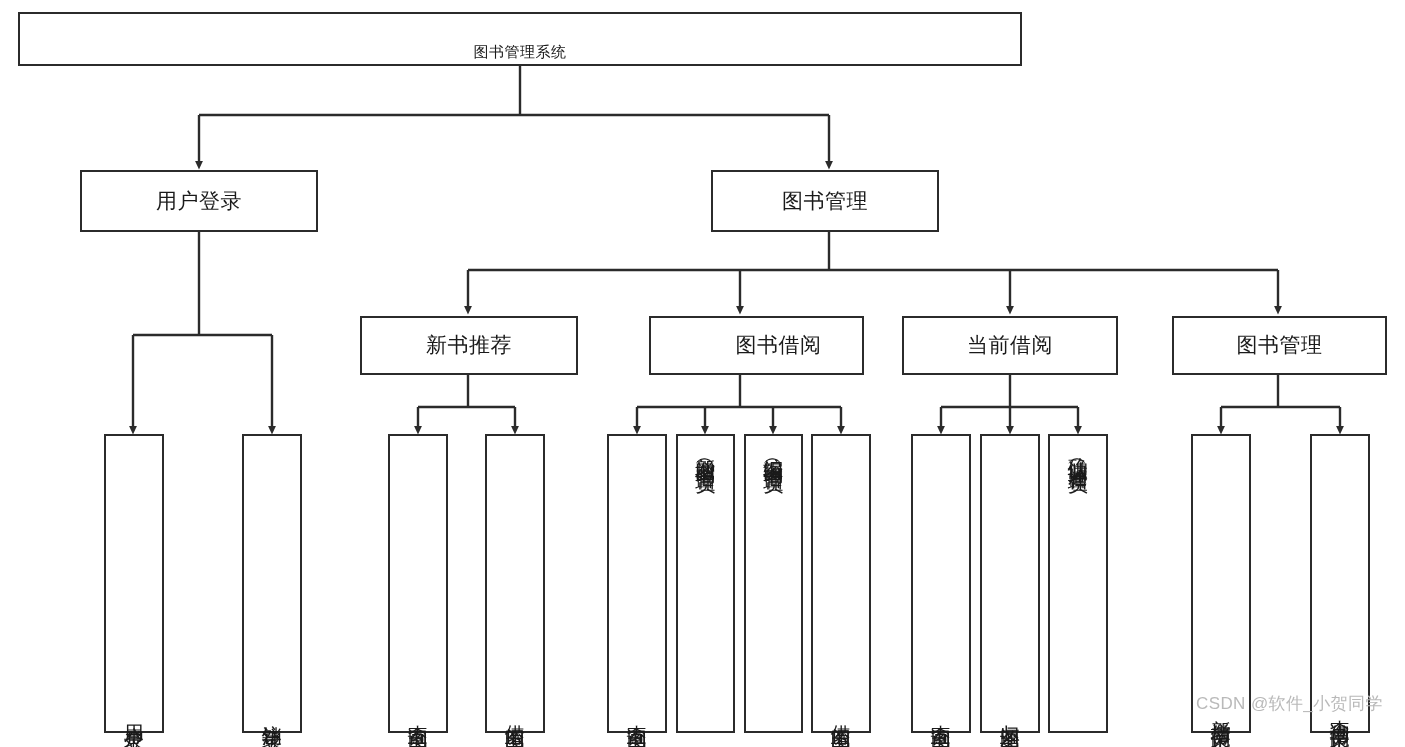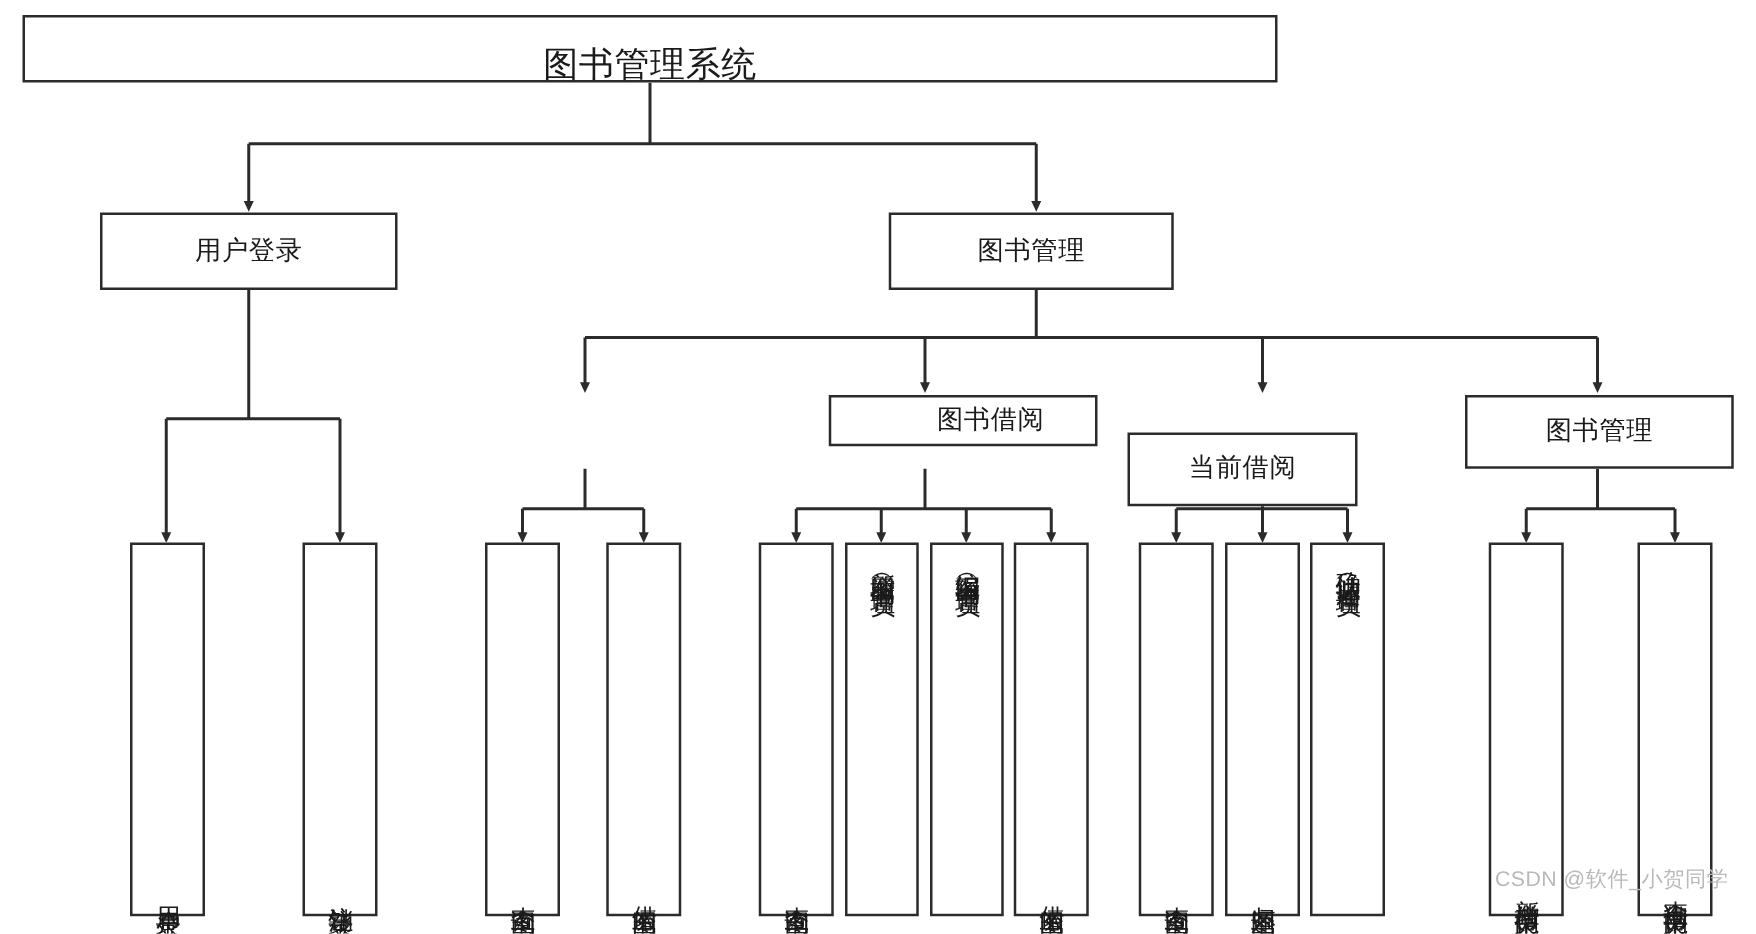--- a/index.html
+++ b/index.html
@@ -39,21 +39,21 @@
     display: block;
     line-height: 1.28;
     letter-spacing: 0.5px;
     white-space: nowrap;
   }
   
   .node.horiz .node-label {
     font-size: 21px;
   }
   .node.root .node-label {
-    font-size: 28px;
+    font-size: 15px;
     margin-top: 25px;
   }
   
   .node.vert {
     align-items: flex-end;
     justify-content: center;
     padding-bottom: 12px;
   }
   .node.vert .node-label {
     writing-mode: vertical-rl;
@@ -139,24 +139,27 @@
     <span class="node-label">图书管理系统</span>
   </div>
 
   <div class="node horiz" style="left:80px; top:170px; width:238px; height:62px;">
     <span class="node-label">用户登录</span>
   </div>
   <div class="node horiz" style="left:711px; top:170px; width:228px; height:62px;">
     <span class="node-label">图书管理</span>
   </div>
 
-  <div class="node horiz" style="left:663px; top:316px; width:215px; height:41px;padding-left:44px;">
+  <div class="node horiz" style="left:360px; top:316px; width:218px; height:59px;">
+    <span class="node-label">新书推荐</span>
+  </div>
+  <div class="node horiz" style="left:649px; top:316px; width:215px; height:59px;padding-left:44px;">
     <span class="node-label">图书借阅</span>
   </div>
-  <div class="node horiz" style="left:902px; top:316px; width:184px; height:59px;margin-top:30px;">
+  <div class="node horiz" style="left:902px; top:316px; width:216px; height:59px;">
     <span class="node-label">当前借阅</span>
   </div>
   <div class="node horiz" style="left:1172px; top:316px; width:215px; height:59px;">
     <span class="node-label">图书管理</span>
   </div>
 
   <div class="node vert" style="left:104px; top:434px; width:60px; height:299px;">
     <span class="node-label">用户登录</span>
   </div>
   <div class="node vert" style="left:242px; top:434px; width:60px; height:299px;">

